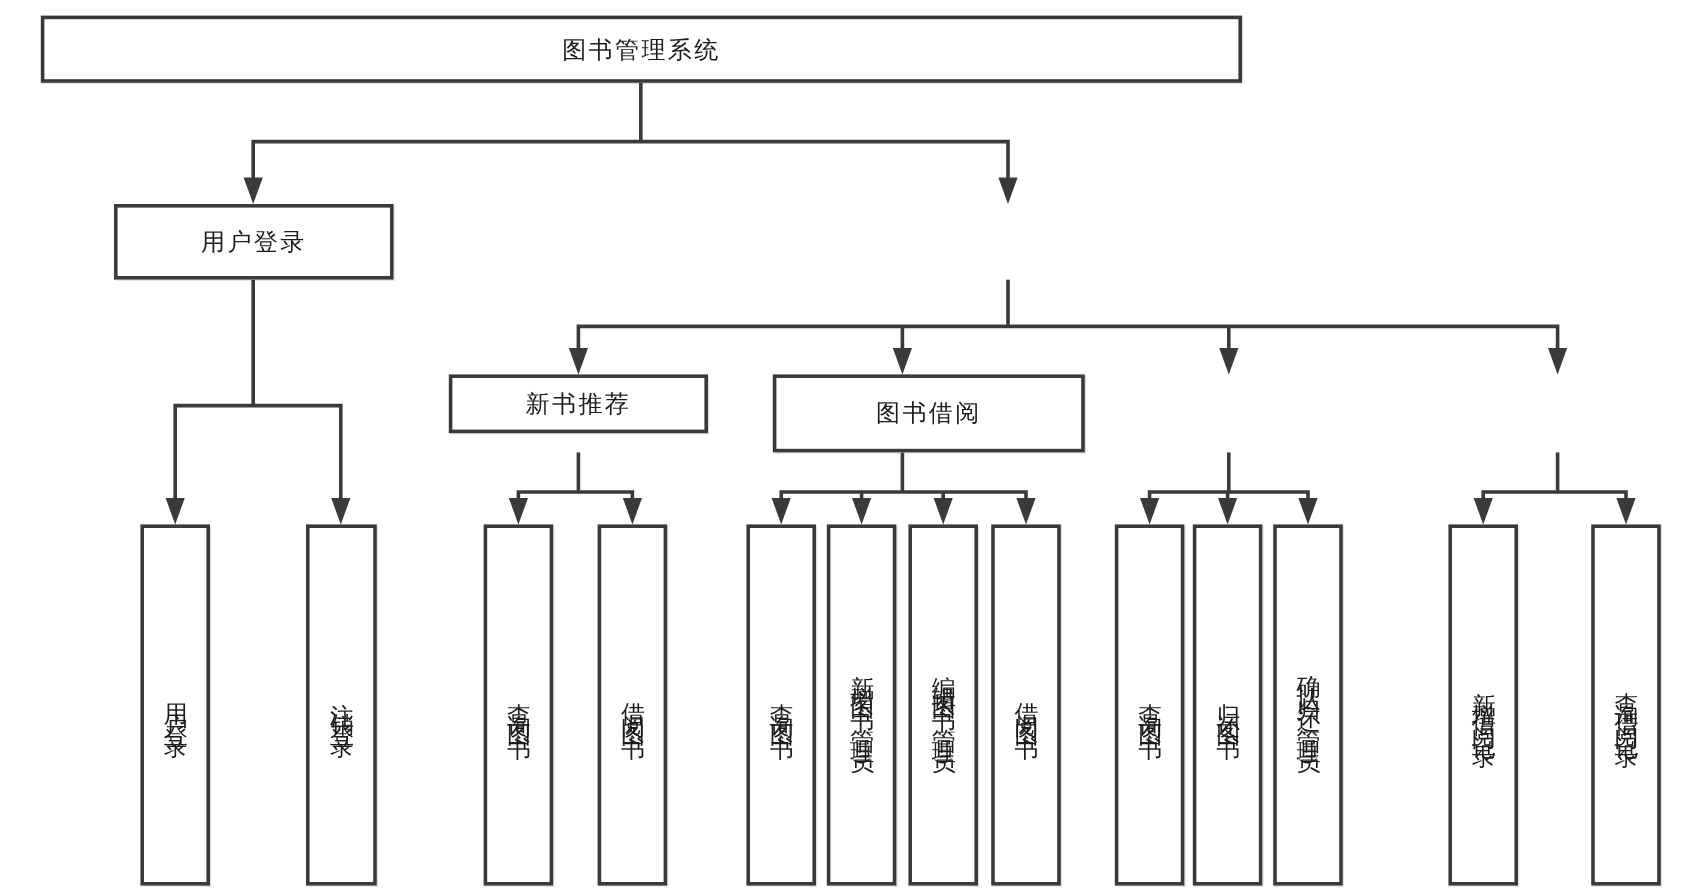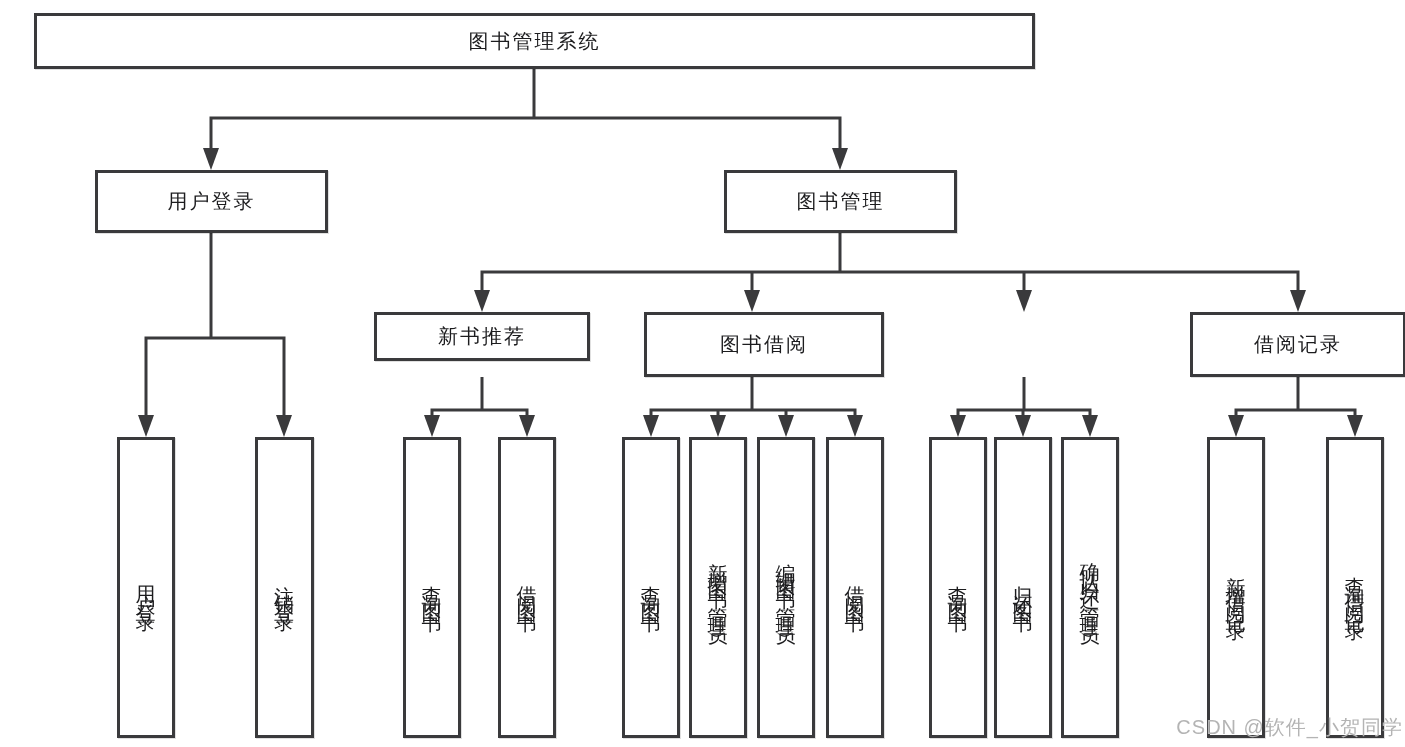--- a/index.html
+++ b/index.html
@@ -104,32 +104,26 @@
     <polygon points="1335,415 1351,415 1343,437"></polygon>
   </svg>
 
   <div class="node" style="left:22px;top:13px;width:1001px;height:56px">
     <span class="lbl">图书管理系统</span>
   </div>
 
   <div class="node" style="left:83px;top:170px;width:233px;height:63px">
     <span class="lbl">用户登录</span>
   </div>
-  <div class="node" style="left:712px;top:170px;width:233px;height:63px">
-    <span class="lbl">图书管理</span>
-  </div>
 
   <div class="node" style="left:362px;top:312px;width:216px;height:49px">
     <span class="lbl">新书推荐</span>
   </div>
-  <div class="node" style="left:632px;top:312px;width:240px;height:65px">
+  <div class="node" style="left:632px;top:312px;width:260px;height:65px">
     <span class="lbl">图书借阅</span>
-  </div>
-  <div class="node" style="left:1178px;top:312px;width:216px;height:65px">
-    <span class="lbl">借阅记录</span>
   </div>
 
   <div class="node v" style="left:105px;top:437px;width:58px;height:301px">
     <span class="lbl">用户登录</span>
   </div>
   <div class="node v" style="left:243px;top:437px;width:59px;height:301px">
     <span class="lbl">注销登录</span>
   </div>
 
   <div class="node v" style="left:391px;top:437px;width:58px;height:301px">
@@ -162,15 +156,14 @@
     <span class="lbl">确认归还（管理员）</span>
   </div>
 
   <div class="node v" style="left:1195px;top:437px;width:58px;height:301px">
     <span class="lbl">新增借阅记录</span>
   </div>
   <div class="node v" style="left:1314px;top:437px;width:58px;height:301px">
     <span class="lbl">查询借阅记录</span>
   </div>
 
-  <div class="watermark">CSDN @软件_小贺同学</div>
 
 </div>
 
 </body></html>

